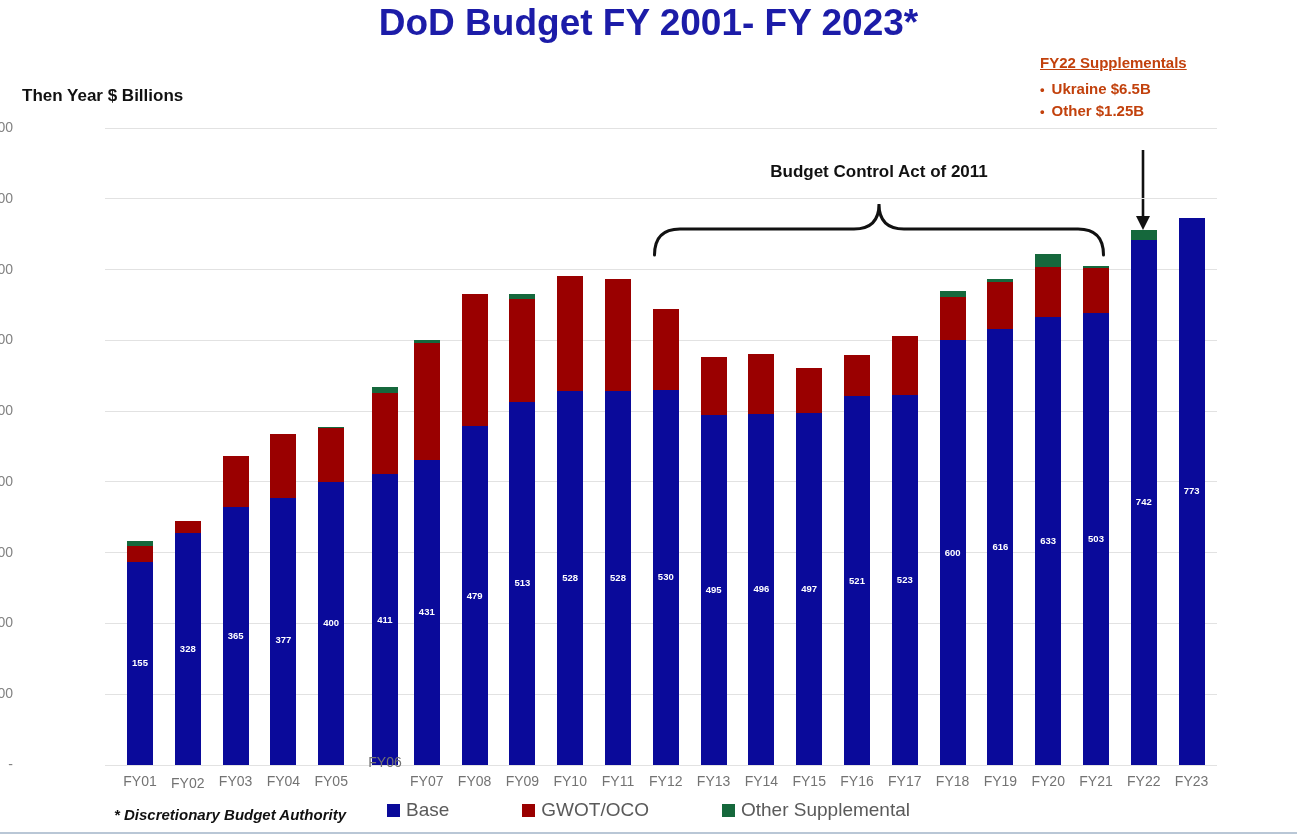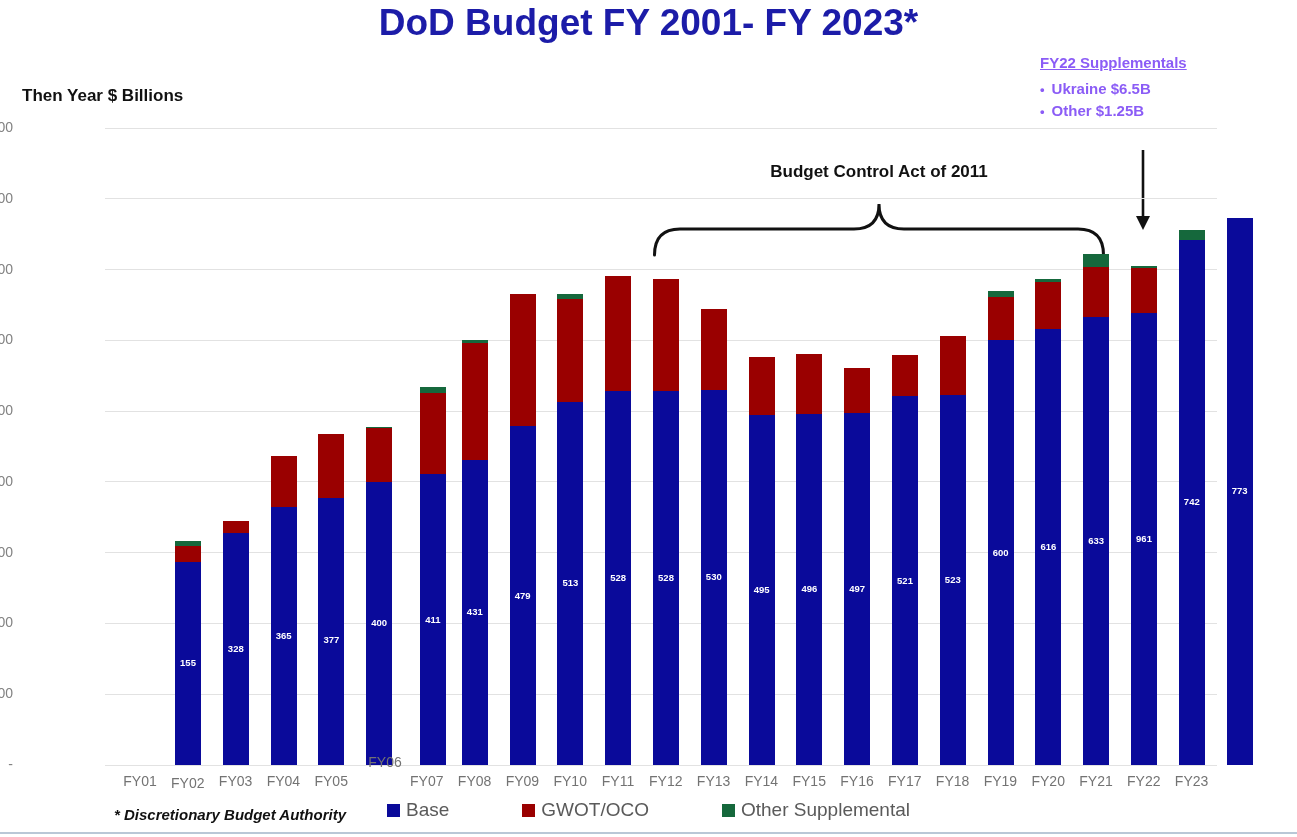--- a/index.html
+++ b/index.html
@@ -8,34 +8,34 @@
     font-family:"Liberation Sans", sans-serif;overflow:hidden;
   }
   .title{
     position:absolute;left:0;top:2px;width:100%;text-align:center;
     font-size:37px;font-weight:bold;color:#1c1ca8;letter-spacing:0px;
   }
   .then-year{
     position:absolute;left:22px;top:86px;font-size:17px;font-weight:bold;color:#111;
   }
   
-  .supp-box{position:absolute;left:1040px;top:54px;width:256px;color:#8b5cf6;}
+  .supp-box{position:absolute;left:1040px;top:54px;width:256px;color:#c2410c;}
   .supp-title{font-size:15px;font-weight:bold;text-decoration:underline;margin-bottom:7px;}
   .supp-list{margin:0;padding:0;list-style:none;}
   .supp-list li{font-size:15px;font-weight:bold;line-height:21px;}
   .supp-list li .bullet{margin-right:7px;font-size:13px;}
   
   .plot{position:absolute;left:105px;top:128px;width:1112px;height:637px;}
   .gridline{position:absolute;left:0;width:100%;height:1px;background:#e2e2e2;}
   .ytick{
     position:absolute;right:1204px;width:70px;text-align:right;
     font-size:14px;color:#828282;
   }
   .bar-wrap{position:absolute;bottom:0;width:48px;}
-  .bar{position:absolute;left:11px;bottom:0;width:26px;margin-left:48px;}
+  .bar{position:absolute;left:11px;bottom:0;width:26px;}
   .seg{position:absolute;left:0;width:100%;}
   .bar-label{
     position:absolute;width:100%;text-align:center;color:#ffffff;
     font-size:9.5px;font-weight:bold;
   }
   .xlabel{
     position:absolute;top:645px;width:48px;text-align:center;
     font-size:14px;color:#737373;
   }
   
@@ -274,21 +274,21 @@
           <div class="seg" style="background: rgb(21, 104, 60); height: 13.4478px; bottom: 497.568px;"></div>
           <div class="bar-label" style="bottom: 219.012px;">633</div>
         </div>
         <div class="xlabel">FY20</div>
       </div>
       <div class="bar-wrap" style="left: 967px; height: 637px;">
         <div class="bar" style="height: 637px;">
           <div class="seg" style="background: rgb(10, 10, 154); height: 452.27px; bottom: 0px;"></div>
           <div class="seg" style="background: rgb(154, 0, 0); height: 44.59px; bottom: 452.27px;"></div>
           <div class="seg" style="background: rgb(21, 104, 60); height: 2.12333px; bottom: 496.86px;"></div>
-          <div class="bar-label" style="bottom: 221.135px;">961</div>
+          <div class="bar-label" style="bottom: 221.135px;">503</div>
         </div>
         <div class="xlabel">FY21</div>
       </div>
       <div class="bar-wrap" style="left: 1014.8px; height: 637px;">
         <div class="bar" style="height: 637px;">
           <div class="seg" style="background: rgb(10, 10, 154); height: 525.171px; bottom: 0px;"></div>
           <div class="seg" style="background: rgb(21, 104, 60); height: 9.90889px; bottom: 525.171px;"></div>
           <div class="bar-label" style="bottom: 257.586px;">742</div>
         </div>
         <div class="xlabel">FY22</div>

